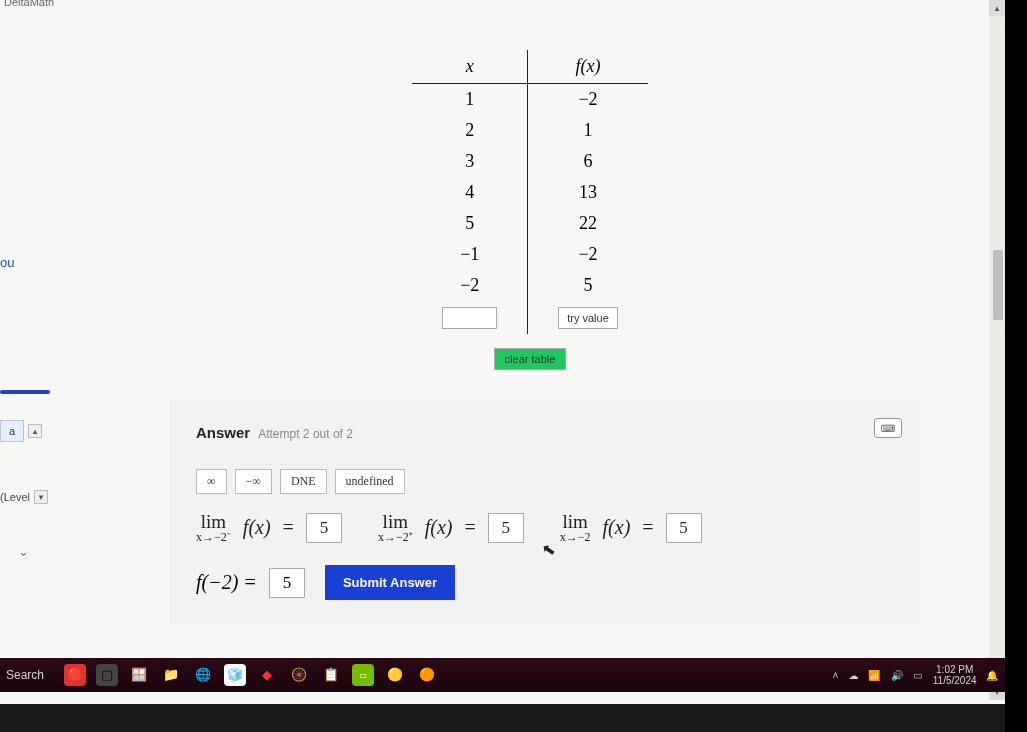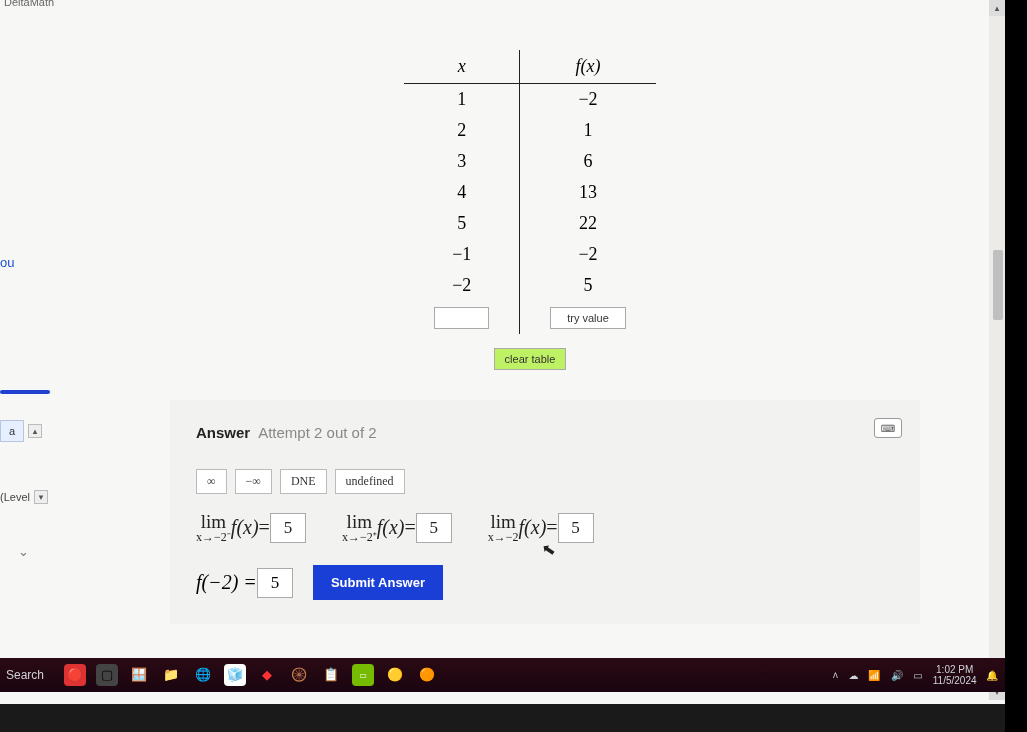--- a/index.html
+++ b/index.html
@@ -16,31 +16,31 @@
 .ou{position:absolute;left:0;top:255px;font:13px sans-serif;color:#1d4ed8}
 .chevron{font:13px sans-serif;color:#777;margin-top:40px;margin-left:18px}
 .logout{position:absolute;left:18px;top:660px;font:12px sans-serif;color:#555}
 .main{position:absolute;left:70px;top:10px;width:920px;height:680px}
 .table-wrap{width:100%;display:flex;flex-direction:column;align-items:center;padding-top:40px}
 .ftable{border-collapse:collapse;font-size:18px;font-style:italic;font-family:Georgia,serif}
 .ftable th{font-weight:400;padding:6px 30px;border-bottom:1px solid #222}
 .ftable th:first-child,.ftable td:first-child{border-right:1px solid #222}
 .ftable td{padding:5px 30px;text-align:center;font-style:normal}
 .xinput{width:55px;height:22px;border:1px solid #aaa;background:#fff}
-.tryval{font:11px sans-serif;border:1px solid #aaa;background:#fff;padding:4px 16px;color:#333;cursor:pointer;font-style:normal}
-.cleartbl{font:11px sans-serif;border:1px solid #aaa;background:#bef264;padding:4px 10px;color:#333;cursor:pointer;margin-top:14px}
+.tryval{font:11px sans-serif;border:1px solid #aaa;background:#fff;padding:4px 8px;color:#333;cursor:pointer;font-style:normal}
+.cleartbl{font:11px sans-serif;border:1px solid #aaa;background:#22c55e;padding:4px 10px;color:#333;cursor:pointer;margin-top:14px}
 .answer-panel{margin:30px 70px 0 100px;background:#f2f2f0;padding:24px 26px;position:relative}
 .answer-head{font:15px sans-serif;color:#222}
 .answer-head b{font-weight:700}
-.attempt{color:#888;font-size:15px;margin-left:8px}
+.attempt{color:#888;font-size:12px;margin-left:8px}
 .kbd-icon{position:absolute;right:18px;top:18px;width:28px;height:20px;border:1px solid #999;border-radius:3px;background:#fff;display:flex;align-items:center;justify-content:center;font-size:10px;color:#555;cursor:pointer}
 .symrow{margin-top:28px;display:flex;gap:8px}
 .symbtn{border:1px solid #bbb;background:#fff;padding:4px 10px;font:12px Georgia,serif;color:#333;cursor:pointer}
 .limrow{margin-top:18px;display:flex;gap:36px;align-items:center;font-family:Georgia,serif;font-size:20px;color:#222}
-.limblock{display:flex;align-items:center;gap:0}
+.limblock{display:flex;align-items:center;gap:12px}
 .lim{display:inline-flex;flex-direction:column;align-items:center;line-height:1}
 .lim .top{font-size:19px}
 .lim .bot{font-size:12px}
 .fx{font-style:italic;font-size:20px}
 .eq{font-size:20px}
 .valbox{border:1px solid #aaa;background:#fff;padding:4px 12px;font:17px Georgia,serif;min-width:36px;text-align:center}
 .row2{margin-top:22px;display:flex;align-items:center;gap:20px}
 .submit{background:#1a3fd6;color:#fff;border:none;padding:10px 18px;font:700 13px sans-serif;cursor:pointer}
 .vscroll{position:absolute;right:0;top:0;width:16px;height:700px;background:#ecebe7}
 .varrow{width:16px;height:16px;background:#ddd;display:flex;align-items:center;justify-content:center;font:9px sans-serif;color:#555;cursor:pointer}

